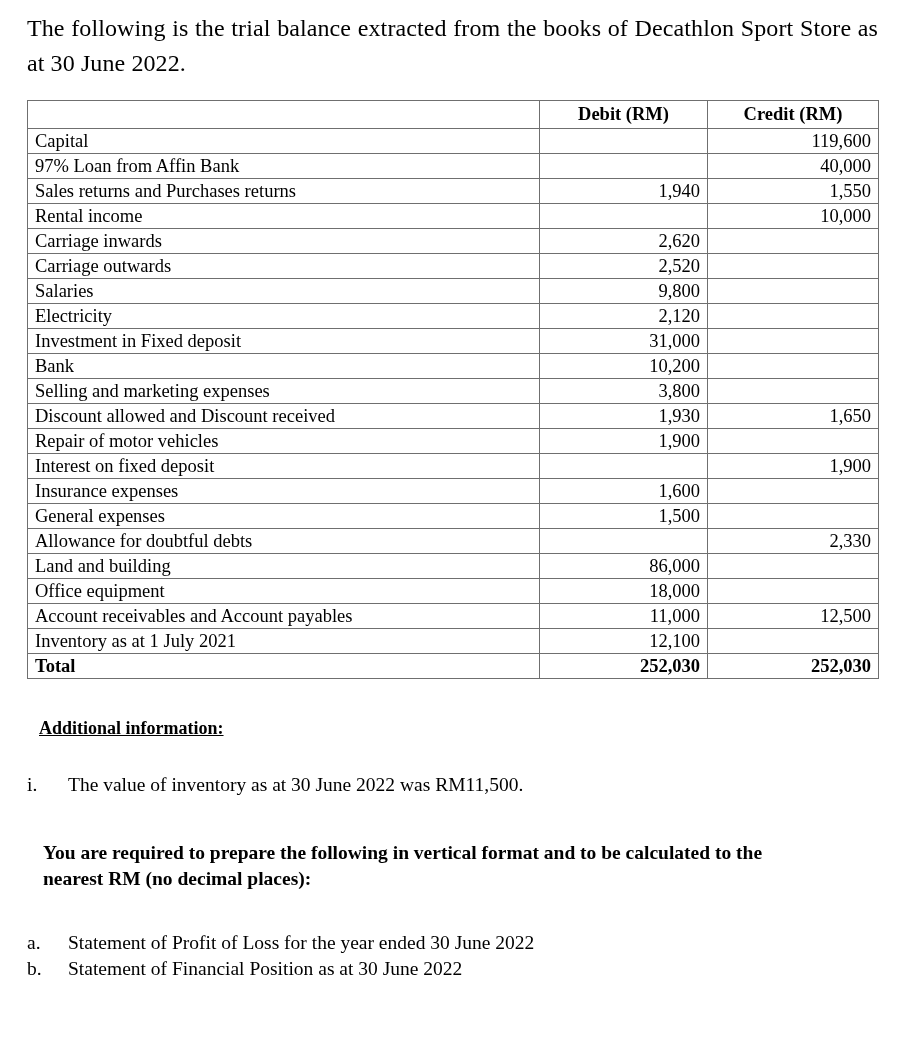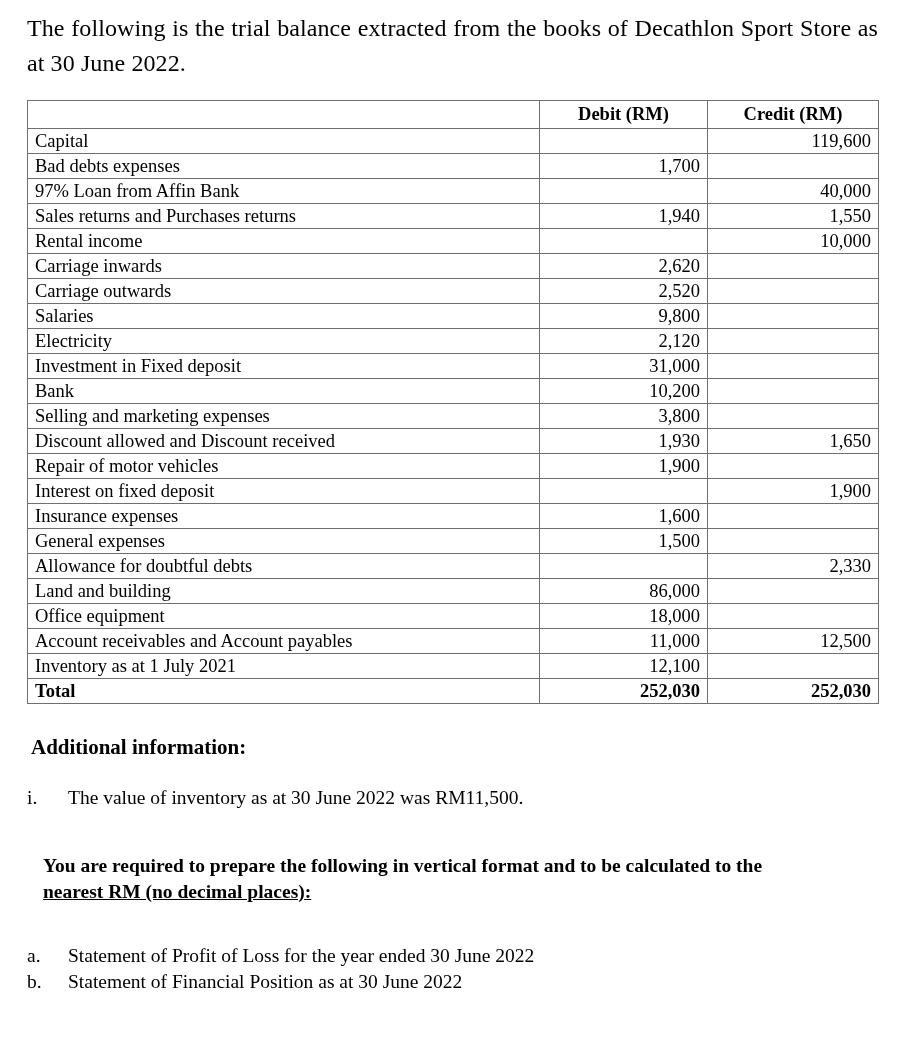--- a/index.html
+++ b/index.html
@@ -58,24 +58,25 @@
     height: 28px;
   }
   table.trial-balance th.hdr-blank { border-right: 1px solid #6f6f6f; }
   td.num {
     text-align: right;
   }
   tr.total-row td {
     font-weight: bold;
   }
   .section-heading {
-    font-size: 21px;
-    font-weight: bold;
-    margin: 4px;
+    font-size: 18px;
+    font-weight: bold;
+    margin: 12px;
     padding-top: 27px;
+    text-decoration: underline;
   }
   .num-list {
     margin: 0;
     padding-top: 21px;
     font-size: 19.5px;
     line-height: 26px;
   }
   .list-row {
     display: flex;
     align-items: baseline;
@@ -88,21 +89,21 @@
     flex: 1 1 auto;
   }
   .required {
     font-size: 19.5px;
     font-weight: bold;
     line-height: 26px;
     text-align: justify;
     margin: 16px;
     padding-top: 26px;
   }
-  .required .line-last { text-align: left; text-decoration: underline; }
+  .required .line-last { text-align: left; }
   .alpha-list {
     margin: 0;
     padding-top: 22px;
     font-size: 19.5px;
     line-height: 26px;
   }
 </style>
 </head>
 <body>
 
@@ -123,25 +124,20 @@
         <th>Credit (RM)</th>
       </tr>
     </thead>
     <tbody id="tb-body">
         <tr>
           <td>Capital</td>
           <td class="num"></td>
           <td class="num">119,600</td>
         </tr>
         <tr>
-          <td>Bad debts expenses</td>
-          <td class="num">1,700</td>
-          <td class="num"></td>
-        </tr>
-        <tr>
           <td>97% Loan from Affin Bank</td>
           <td class="num"></td>
           <td class="num">40,000</td>
         </tr>
         <tr>
           <td>Sales returns and Purchases returns</td>
           <td class="num">1,940</td>
           <td class="num">1,550</td>
         </tr>
         <tr>

